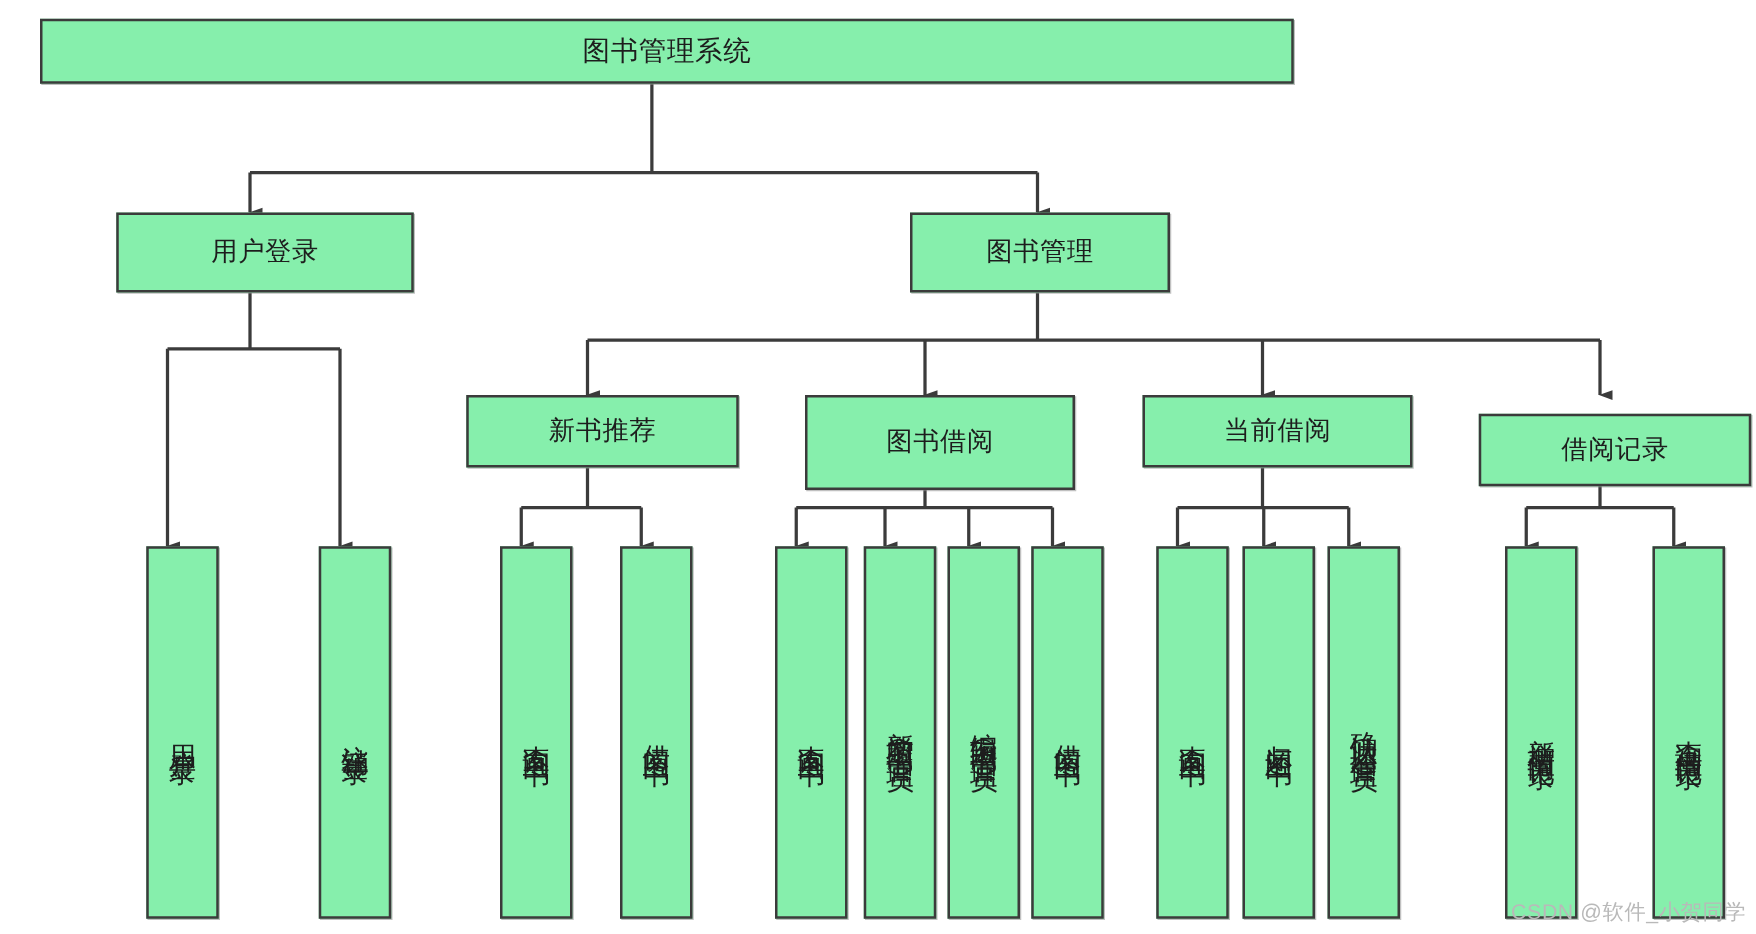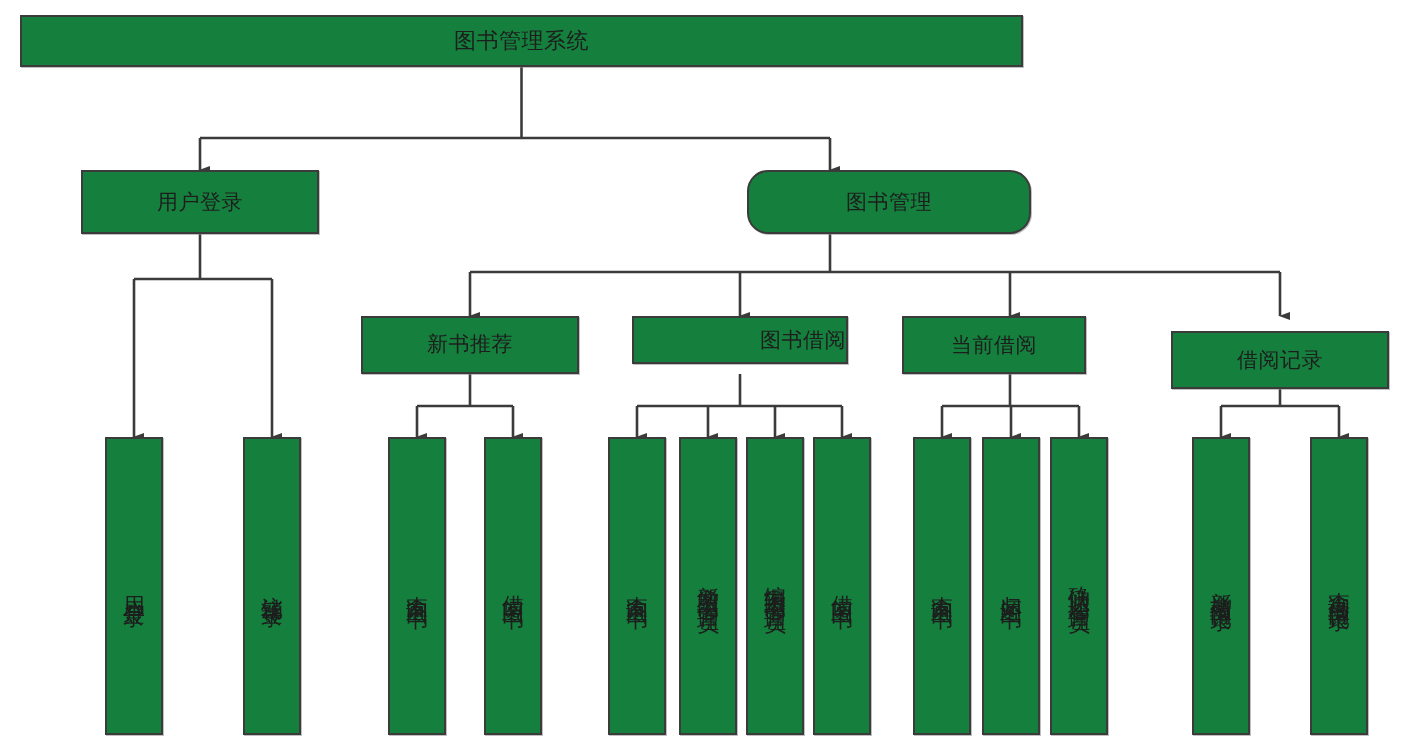--- a/index.html
+++ b/index.html
@@ -22,28 +22,29 @@
     position: absolute;
     left: 0;
     top: 0;
     width: 1405px;
     height: 747px;
     pointer-events: none;
   }
   .node {
     position: absolute;
     box-sizing: border-box;
-    background: #15803d;
+    background: #86efac;
     border: 2px solid #3b3b3b;
     box-shadow: 1px 1px 0 0 rgba(140,140,140,0.55);
     display: flex;
     align-items: center;
     justify-content: center;
     color: #1d1d1d;
     z-index: 2;
+    margin-left: 12px;
   }
   .node-label {
     display: block;
     text-align: center;
     line-height: 1.22;
     letter-spacing: 0.5px;
   }
   
   .node.horiz .node-label {
     font-size: 21px;
@@ -125,30 +126,30 @@
       </g>
   </svg>
 
   <div id="node-layer">
       <div class="node horiz root" style="left: 20px; top: 15px; width: 1003px; height: 52px;">
         <span class="node-label">图书管理系统</span>
       </div>
       <div class="node horiz" style="left: 81px; top: 170px; width: 238px; height: 64px;">
         <span class="node-label">用户登录</span>
       </div>
-      <div class="node horiz" style="left: 747px; top: 170px; width: 284px; height: 64px; border-radius: 21px;">
+      <div class="node horiz" style="left: 716px; top: 170px; width: 208px; height: 64px;">
         <span class="node-label">图书管理</span>
       </div>
       <div class="node horiz" style="left: 361px; top: 316px; width: 218px; height: 58px; font-family: Liberation Serif, serif;">
         <span class="node-label">新书推荐</span>
       </div>
-      <div class="node horiz" style="left: 632px; top: 316px; width: 216px; height: 48px; justify-content: flex-end;">
+      <div class="node horiz" style="left: 632px; top: 316px; width: 216px; height: 76px;">
         <span class="node-label">图书借阅</span>
       </div>
-      <div class="node horiz" style="left: 902px; top: 316px; width: 184px; height: 58px;">
+      <div class="node horiz" style="left: 902px; top: 316px; width: 216px; height: 58px;">
         <span class="node-label">当前借阅</span>
       </div>
       <div class="node horiz" style="left: 1171px; top: 331px; width: 218px; height: 58px;">
         <span class="node-label">借阅记录</span>
       </div>
       <div class="node vert" style="left: 105px; top: 437px; width: 58px; height: 298px;">
         <span class="node-label">用户登录</span>
       </div>
       <div class="node vert" style="left: 243px; top: 437px; width: 58px; height: 298px;">
         <span class="node-label">注销登录</span>
@@ -181,13 +182,14 @@
         <span class="node-label">确认归还（管理员）</span>
       </div>
       <div class="node vert" style="left: 1192px; top: 437px; width: 58px; height: 298px;">
         <span class="node-label">新增借阅记录</span>
       </div>
       <div class="node vert" style="left: 1310px; top: 437px; width: 58px; height: 298px;">
         <span class="node-label">查询借阅记录</span>
       </div>
     </div>
 
+  <div id="watermark">CSDN @软件_小贺同学</div>
 </div>
 
 </body></html>

